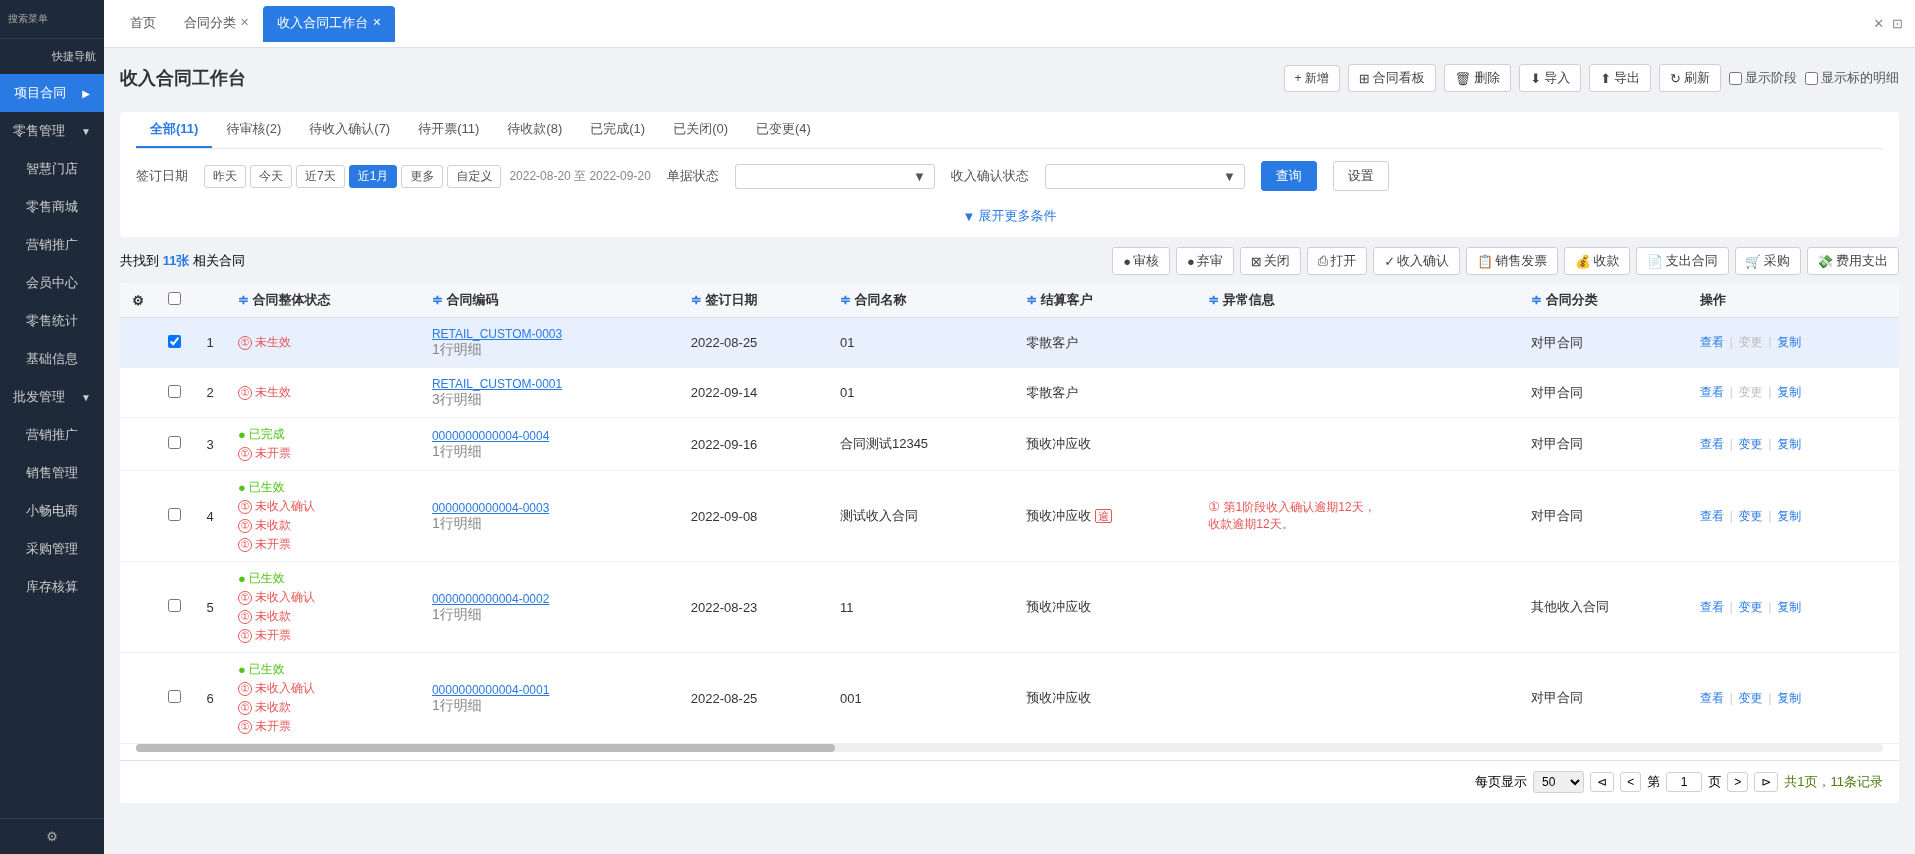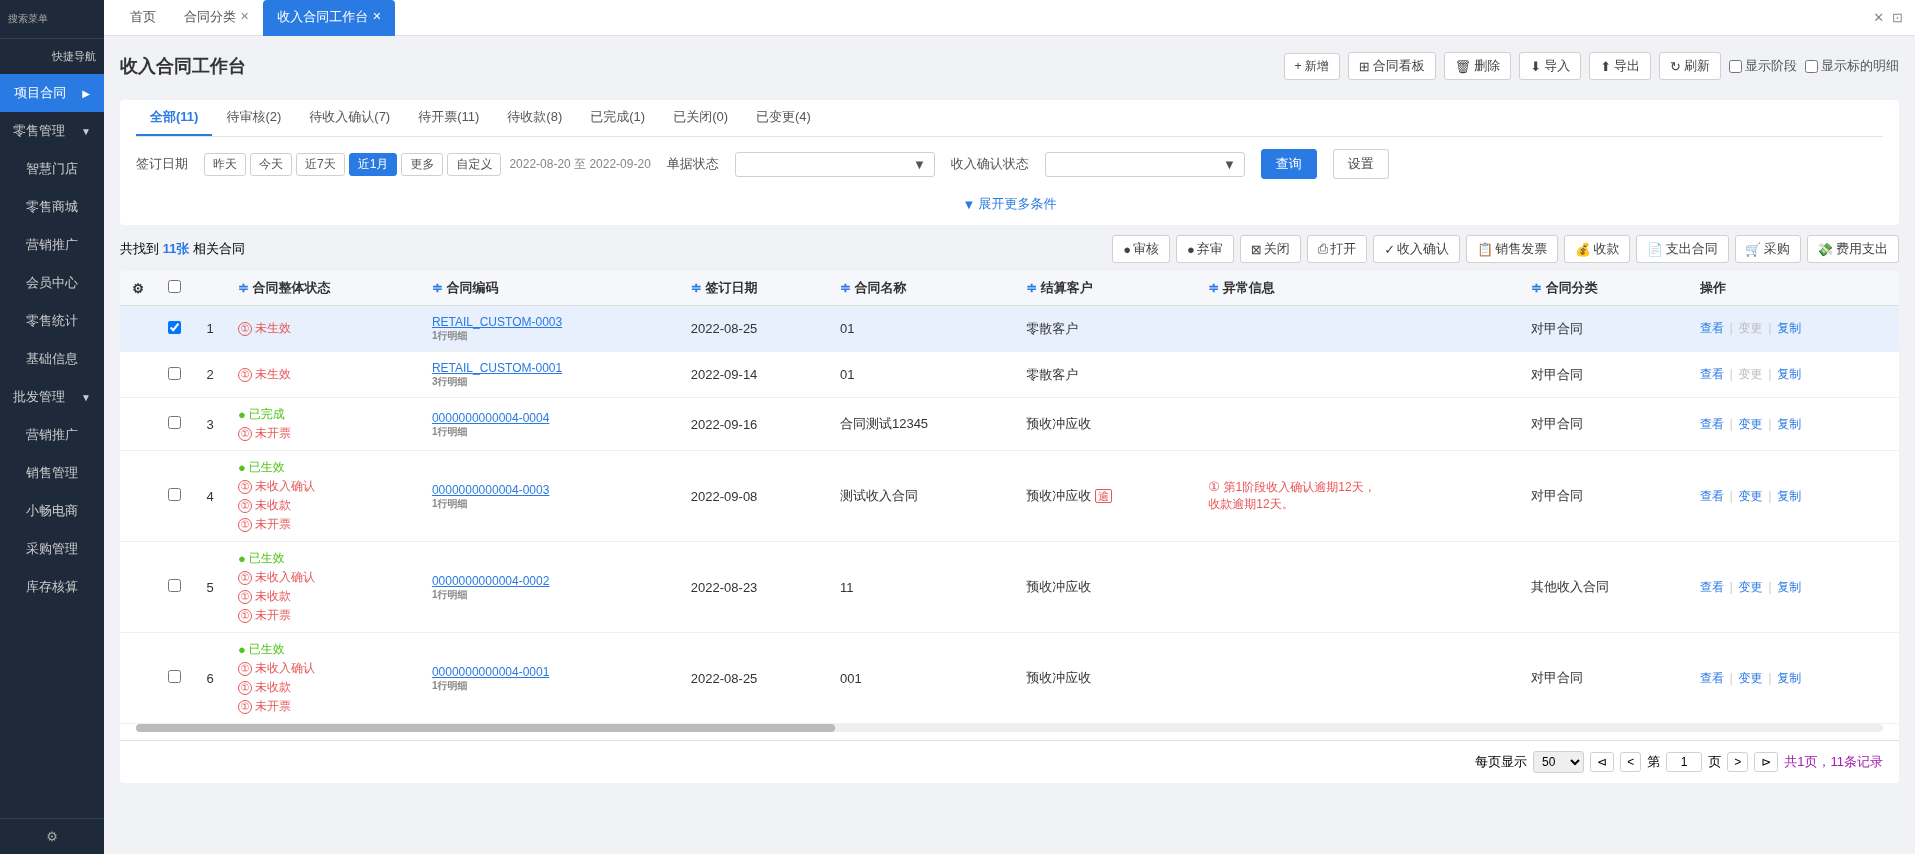--- a/index.html
+++ b/index.html
@@ -9,21 +9,21 @@
     .sidebar { width: 104px; background: #1e2a3a; color: #ccc; display: flex; flex-direction: column; height: 100%; flex-shrink: 0; }
     .sidebar-search { padding: 12px 8px; color: #aaa; font-size: 10px; cursor: pointer; border-bottom: 1px solid #2d3f52; }
     .sidebar-section { padding: 10px 8px; font-size: 11px; cursor: pointer; text-align: right; }
     .sidebar-item { padding: 10px 8px; font-size: 13px; cursor: pointer; text-align: center; color: #ccc; display: flex; flex-direction: column; align-items: center; gap: 14px; }
     .sidebar-bottom { margin-top: auto; padding: 10px 8px; text-align: center; color: #aaa; cursor: pointer; border-top: 1px solid #2d3f52; }
 
     
     .main { flex: 1; display: flex; flex-direction: column; overflow: hidden; }
 
     
-    .tab-bar { background: #fff; border-bottom: 1px solid #e0e0e0; display: flex; align-items: center; padding: 0 12px; height: 36px; flex-shrink: 0; }
+    .tab-bar { background: #fff; border-bottom: 1px solid #e0e0e0; display: flex; align-items: center; padding: 0 12px; height: 48px; flex-shrink: 0; }
     .tab { padding: 8px 14px; cursor: pointer; color: #555; font-size: 13px; border-bottom: 2px solid transparent; display: flex; align-items: center; gap: 4px; }
     .tab.active { color: #fff; background: #2a7ae4; border-radius: 4px 4px 0 0; }
     .tab .close-btn { font-size: 11px; color: #fff; cursor: pointer; }
     .tab-spacer { flex: 1; }
     .tab-window-btns { display: flex; gap: 8px; align-items: center; color: #888; font-size: 16px; cursor: pointer; }
 
     
     .content { flex: 1; padding: 16px; overflow: auto; background: #f0f2f5; }
 
     
@@ -67,31 +67,31 @@
     tbody tr.selected { background: #e8f0fe; }
     tbody tr.summary-row { background: #fffbe6; }
     tbody td { padding: 8px 10px; color: #333; vertical-align: middle; }
     tbody td.center { text-align: center; }
 
     .status-tag { display: inline-flex; align-items: center; gap: 3px; font-size: 12px; }
     .status-red { color: #e85555; }
     .status-green { color: #52c41a; }
 
     .link { color: #2a7ae4; text-decoration: underline; cursor: pointer; font-size: 12px; }
-    .sub-text { color: #888; font-size: 10px; font-weight: bold; }
+    .sub-text { color: #888; font-size: 14px; }
 
     .op-btn { color: #2a7ae4; cursor: pointer; font-size: 12px; }
     .op-sep { color: #d0d0d0; margin: 0 2px; }
 
     
     .pagination { display: flex; align-items: center; justify-content: flex-end; padding: 10px 16px; background: #fff; border-top: 1px solid #e0e0e0; gap: 6px; font-size: 12px; }
     .page-select { border: 1px solid #d0d0d0; border-radius: 3px; padding: 2px 4px; font-size: 12px; }
     .page-input { width: 36px; border: 1px solid #d0d0d0; border-radius: 3px; padding: 2px 4px; text-align: center; font-size: 12px; }
     .page-btn { padding: 2px 6px; border: 1px solid #d0d0d0; background: #fff; border-radius: 3px; cursor: pointer; font-size: 12px; }
-    .page-info { color: #a21caf; }
+    .page-info { color: #4d7c0f; }
 
     .warning-text { color: #e85555; font-size: 12px; }
 
     
     .scrollbar-track { background: #eee; height: 8px; border-radius: 4px; margin: 0 16px 8px; }
     .scrollbar-thumb { background: #bbb; height: 8px; width: 40%; border-radius: 4px; }
 
     input[type="checkbox"] { cursor: pointer; }
   </style>
 </head>

